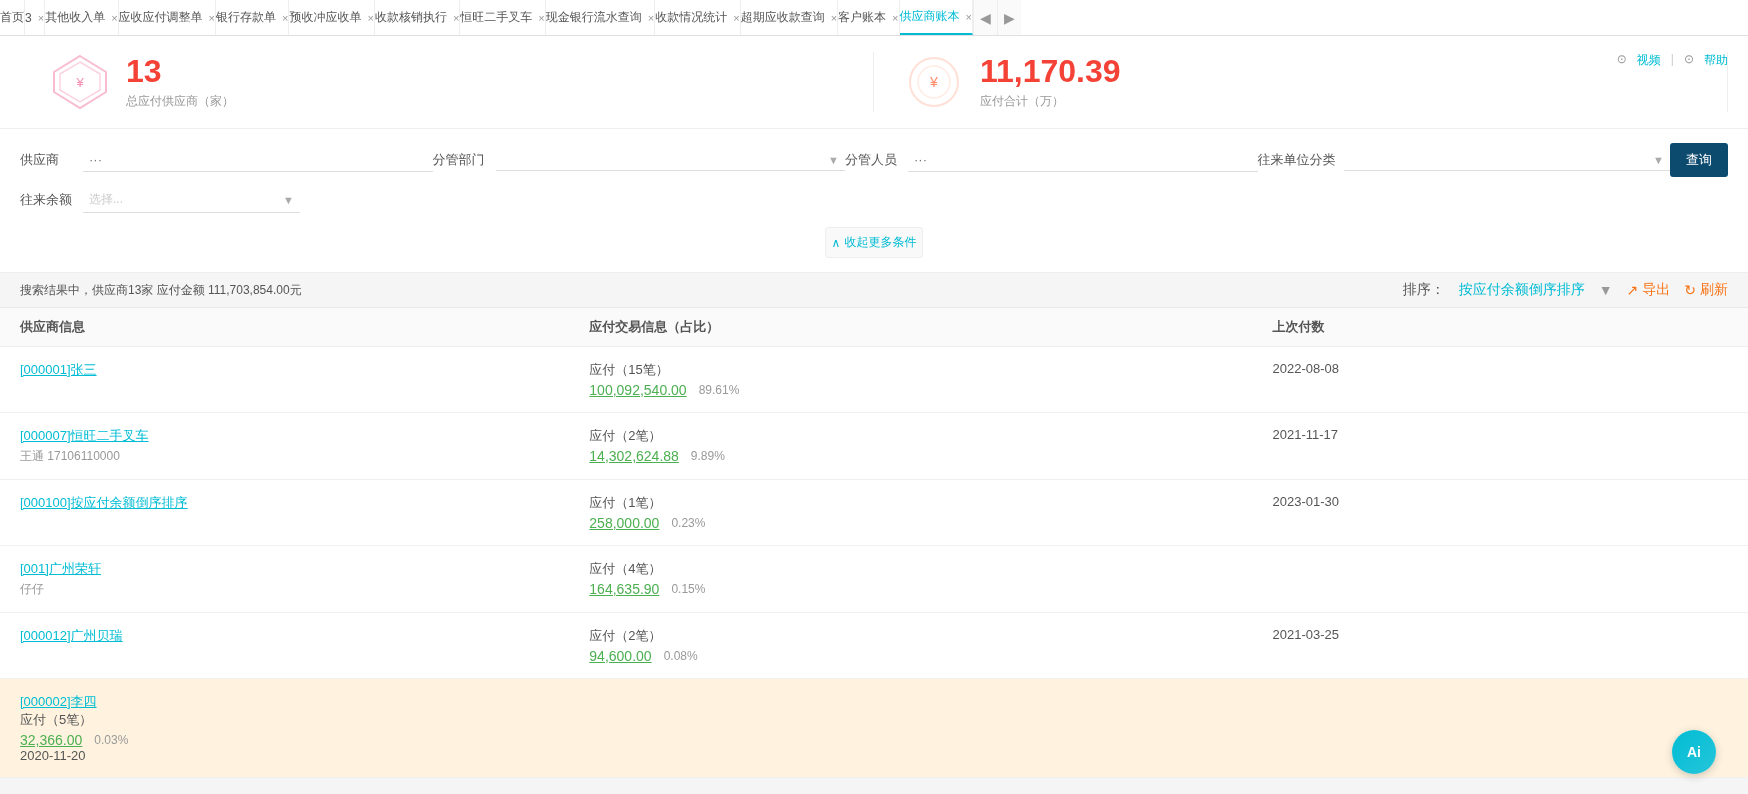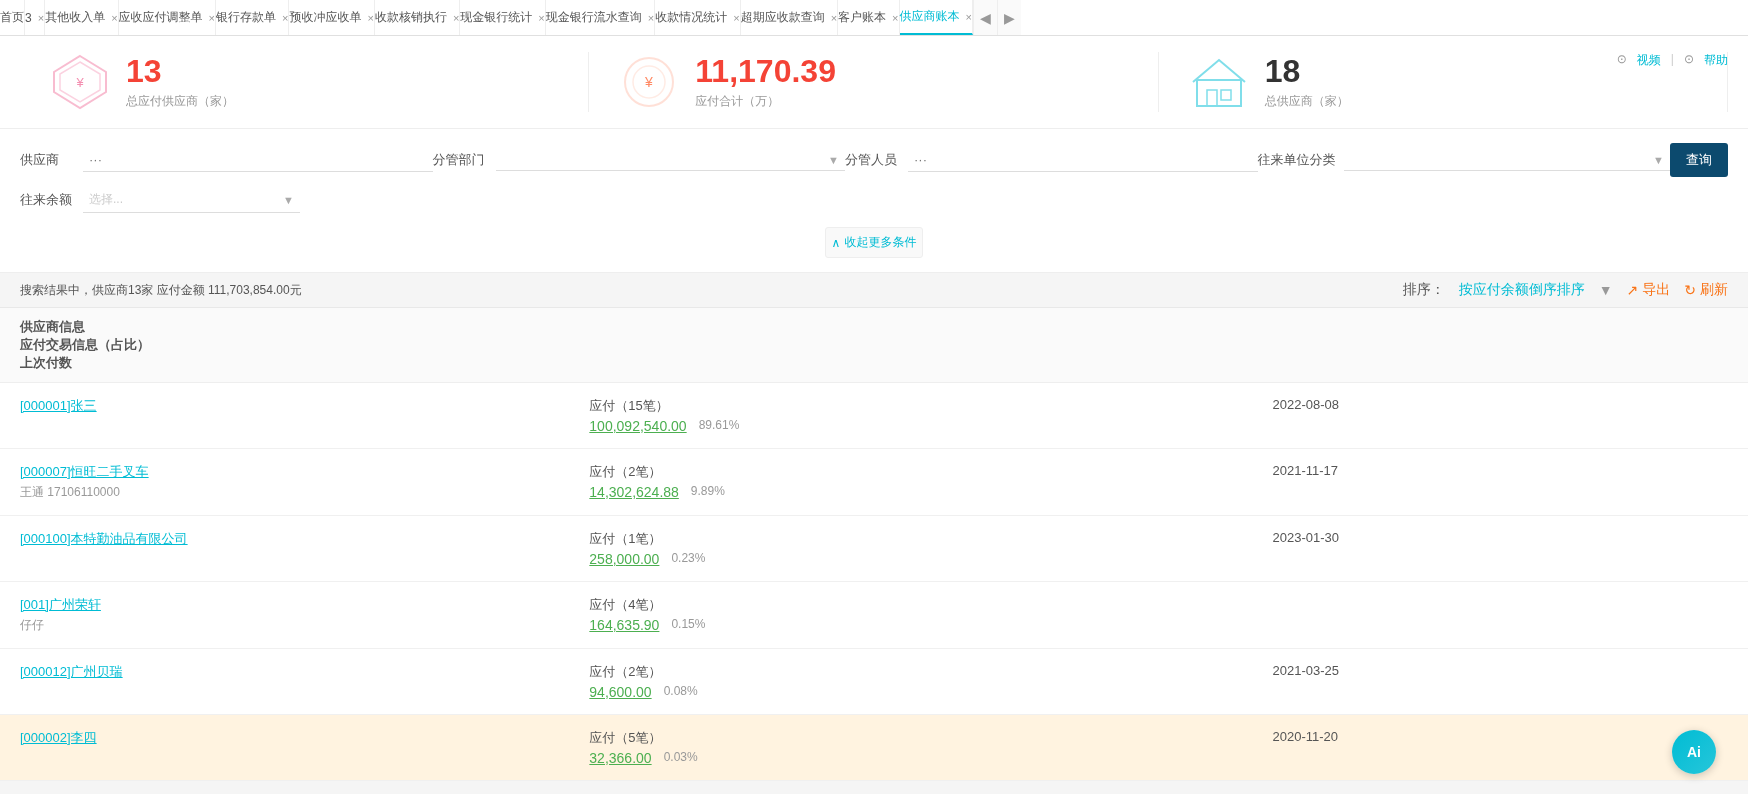--- a/index.html
+++ b/index.html
@@ -196,49 +196,48 @@
       flex: 1;
     }
     .table-header {
       display: flex;
       padding: 10px 20px;
       background: #fafafa;
       border-bottom: 1px solid #eee;
       font-weight: bold;
       font-size: 13px;
       color: #555;
-      flex-direction: column;
     }
     .col-supplier { flex: 2.5; }
     .col-transaction { flex: 3; }
     .col-lastpay { flex: 2; }
 
     .table-row {
       display: flex;
       padding: 14px 20px;
       border-bottom: 1px solid #f0f0f0;
       align-items: flex-start;
       font-size: 13px;
     }
-    .table-row.highlighted { background: #fff3e0; }
+    .table-row.highlighted { background: #fff3e0; flex-direction: column; }
 
     .supplier-link {
       color: #00bcd4;
       text-decoration: underline;
       cursor: pointer;
       font-size: 13px;
     }
     .supplier-sub {
       font-size: 12px;
       color: #999;
       margin-top: 3px;
     }
     .transaction-cell { display: flex; flex-direction: column; gap: 3px; }
     .trans-label { font-size: 13px; color: #555; }
-    .trans-amount-row { display: flex; align-items: flex-start; gap: 12px; }
+    .trans-amount-row { display: flex; align-items: center; gap: 12px; }
     .trans-amount { color: #4caf50; font-size: 14px; text-decoration: underline; cursor: pointer; }
     .trans-percent { color: #999; font-size: 12px; }
     .last-pay-date { color: #555; font-size: 13px; }
   </style>
 </head>
 <body>
 
 <div class="top-nav">
   <div class="nav-item">
     <span>首页</span>
@@ -261,21 +260,21 @@
   </div>
   <div class="nav-item">
     <span>预收冲应收单</span>
     <span class="close-x">×</span>
   </div>
   <div class="nav-item">
     <span>收款核销执行</span>
     <span class="close-x">×</span>
   </div>
   <div class="nav-item">
-    <span>现金银行统计</span>
+    <span>恒旺二手叉车</span>
     <span class="close-x">×</span>
   </div>
   <div class="nav-item">
     <span>现金银行流水查询</span>
     <span class="close-x">×</span>
   </div>
   <div class="nav-item">
     <span>收款情况统计</span>
     <span class="close-x">×</span>
   </div>
@@ -318,35 +317,20 @@
         <circle cx="30" cy="30" r="16" fill="none" stroke="#ffccbc" stroke-width="1.5" opacity="0.4"></circle>
         <text x="30" y="35" text-anchor="middle" font-size="14" fill="#ff8a65" font-family="Arial">¥</text>
       </svg>
     </div>
     <div>
       <div class="summary-value">11,170.39</div>
       <div class="summary-label">应付合计（万）</div>
     </div>
   </div>
 
-  <div class="summary-card">
-    <div class="summary-icon">
-      <svg viewBox="0 0 60 60" width="60" height="60">
-        <rect x="8" y="28" width="44" height="26" fill="none" stroke="#80deea" stroke-width="2"></rect>
-        <rect x="18" y="38" width="10" height="16" fill="none" stroke="#80deea" stroke-width="1.5"></rect>
-        <rect x="32" y="38" width="10" height="10" fill="none" stroke="#80deea" stroke-width="1.5"></rect>
-        <polyline points="4,30 30,8 56,30" fill="none" stroke="#80deea" stroke-width="2"></polyline>
-        <line x1="8" y1="28" x2="52" y2="28" stroke="#80deea" stroke-width="1.5"></line>
-      </svg>
-    </div>
-    <div>
-      <div class="summary-value" style="color:#333;">18</div>
-      <div class="summary-label">总供应商（家）</div>
-    </div>
-  </div>
 
   <div class="top-right-links">
     <span style="color:#999;">⊙</span>
     <span>视频</span>
     <span style="color:#ccc;">|</span>
     <span style="color:#999;">⊙</span>
     <span>帮助</span>
   </div>
 </div>
 
@@ -454,21 +438,21 @@
           <a class="trans-amount">14,302,624.88</a>
           <span class="trans-percent">9.89%</span>
         </div>
       </div>
       <div class="col-lastpay">
         <span class="last-pay-date">2021-11-17</span>
       </div>
     </div>
       <div class="table-row">
       <div class="col-supplier">
-        <a class="supplier-link">[000100]本特勤油品有限公司</a>
+        <a class="supplier-link">[000100]按应付余额倒序排序</a>
         
       </div>
       <div class="col-transaction transaction-cell">
         <span class="trans-label">应付（1笔）</span>
         <div class="trans-amount-row">
           <a class="trans-amount">258,000.00</a>
           <span class="trans-percent">0.23%</span>
         </div>
       </div>
       <div class="col-lastpay">

